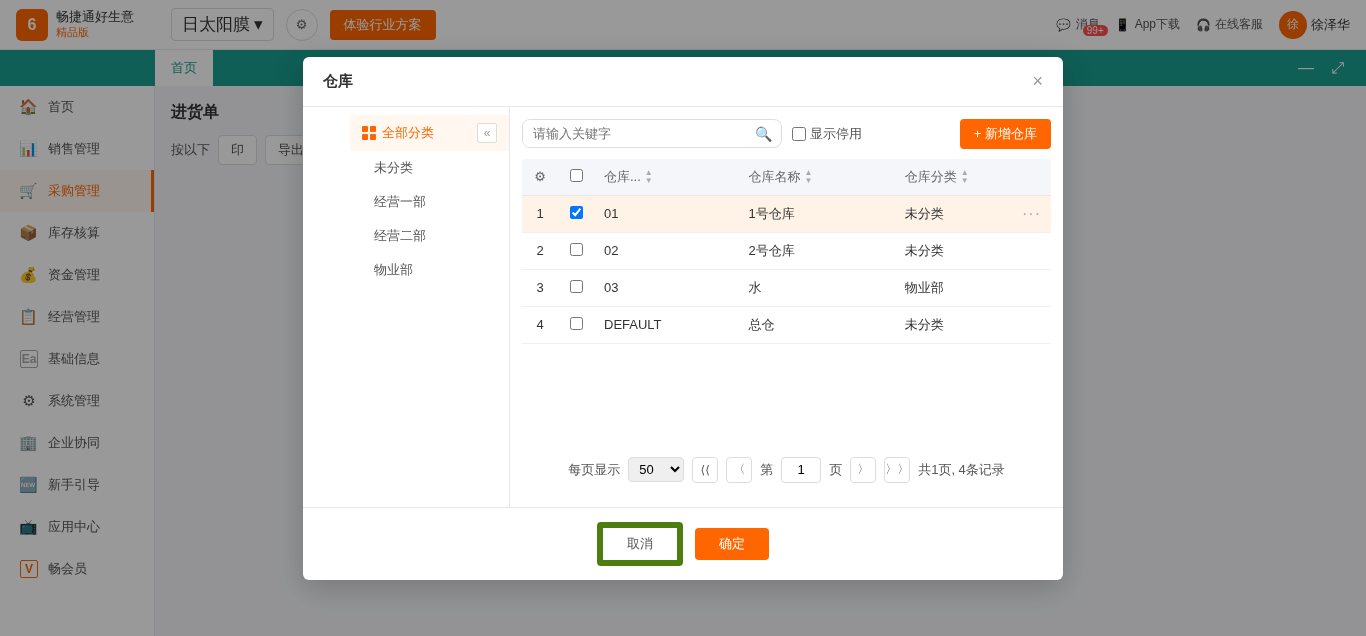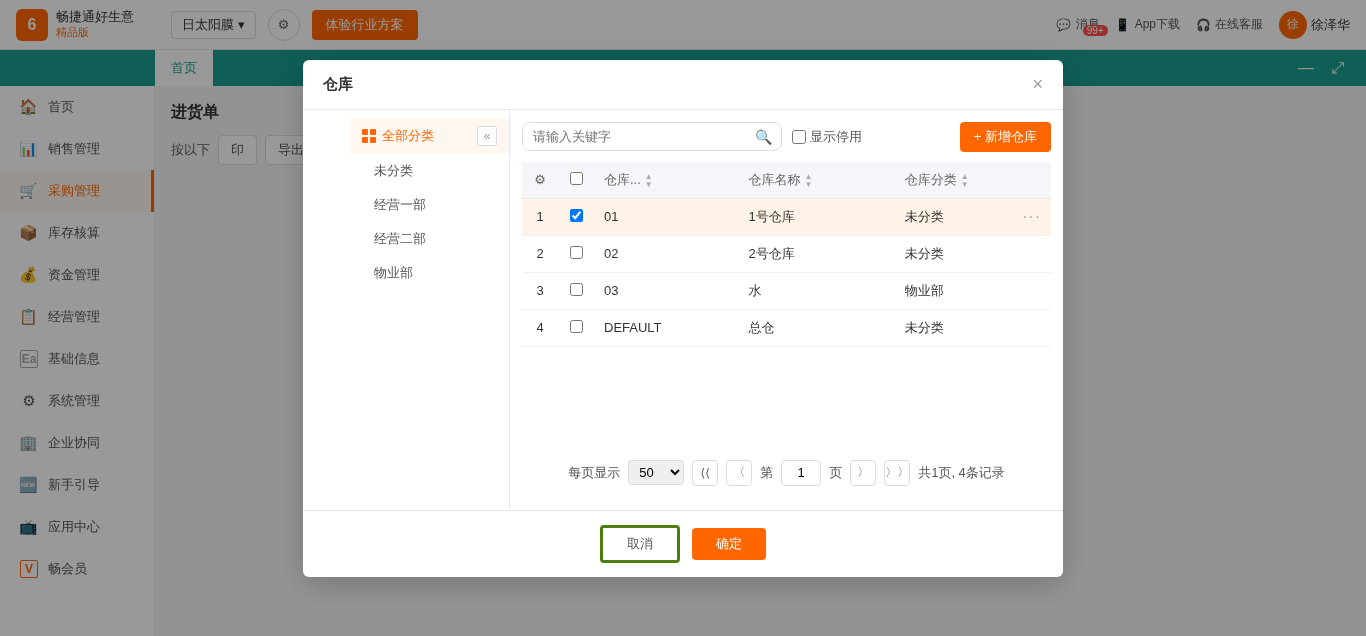--- a/index.html
+++ b/index.html
@@ -22,21 +22,21 @@
     .logo-icon {
       width: 32px; height: 32px; background: #ff6600; border-radius: 6px;
       display: flex; align-items: center; justify-content: center; color: #fff; font-weight: bold; font-size: 16px;
     }
     .logo-text { font-size: 13px; color: #333; line-height: 1.3; }
     .logo-sub { font-size: 11px; color: #ff6600; }
     .header-middle { flex: 1; display: flex; align-items: center; gap: 12px; }
     .store-selector {
       display: flex; align-items: center; gap: 4px;
       background: #fff; border: 1px solid #ddd; border-radius: 4px;
-      padding: 4px 10px; cursor: pointer; font-size: 13px; color: #333;
+      padding: 4px 10px; cursor: pointer; font-size: 17px; color: #333;
     }
     .btn-experience {
       background: #ff6600; color: #fff; border: none; border-radius: 4px;
       padding: 6px 14px; cursor: pointer; font-size: 13px;
     }
     .gear-btn {
       width: 32px; height: 32px; background: #fff; border: 1px solid #ddd; border-radius: 50%;
       display: flex; align-items: center; justify-content: center; cursor: pointer; color: #666;
     }
     .header-right { display: flex; align-items: center; gap: 16px; }
@@ -154,21 +154,21 @@
     
     .data-table { width: 100%; border-collapse: collapse; font-size: 13px; }
     .data-table th {
       background: #f5f6fa; color: #666; font-weight: normal;
       padding: 9px 10px; text-align: left; border-bottom: 1px solid #e8e8e8;
     }
     .data-table td {
       padding: 9px 10px; border-bottom: 1px solid #f0f0f0; color: #333;
     }
     .data-table tr.highlighted td { background: #fff3e8; }
-    .th-sort { display: flex; align-items: flex-end; gap: 4px; }
+    .th-sort { display: flex; align-items: center; gap: 4px; }
     .sort-arrows { display: flex; flex-direction: column; font-size: 8px; line-height: 1; color: #aaa; }
 
     
     .pagination {
       display: flex; align-items: center; justify-content: center;
       gap: 8px; padding: 12px; font-size: 13px; color: #555;
     }
     .page-size-select {
       border: 1px solid #ddd; border-radius: 4px; padding: 3px 6px; font-size: 13px;
     }
@@ -181,21 +181,21 @@
       width: 40px; height: 26px; border: 1px solid #ddd; border-radius: 4px;
       text-align: center; font-size: 13px;
     }
 
     
     .modal-footer {
       display: flex; align-items: center; justify-content: center;
       gap: 12px; padding: 14px 20px; border-top: 1px solid #e8e8e8;
     }
     .btn-cancel {
-      border: 3px solid #4d7c0f; background: #fff; border-radius: 4px;
+      border: 6px solid #4d7c0f; background: #fff; border-radius: 4px;
       padding: 7px 24px; cursor: pointer; font-size: 13px; color: #555;
     }
     .btn-confirm {
       background: #ff6600; color: #fff; border: none; border-radius: 4px;
       padding: 7px 24px; cursor: pointer; font-size: 13px;
     }
 
     .sidebar-bottom {
       position: fixed; bottom: 0; left: 0; width: 155px;
       background: #fff; border-top: 1px solid #e8e8e8;

